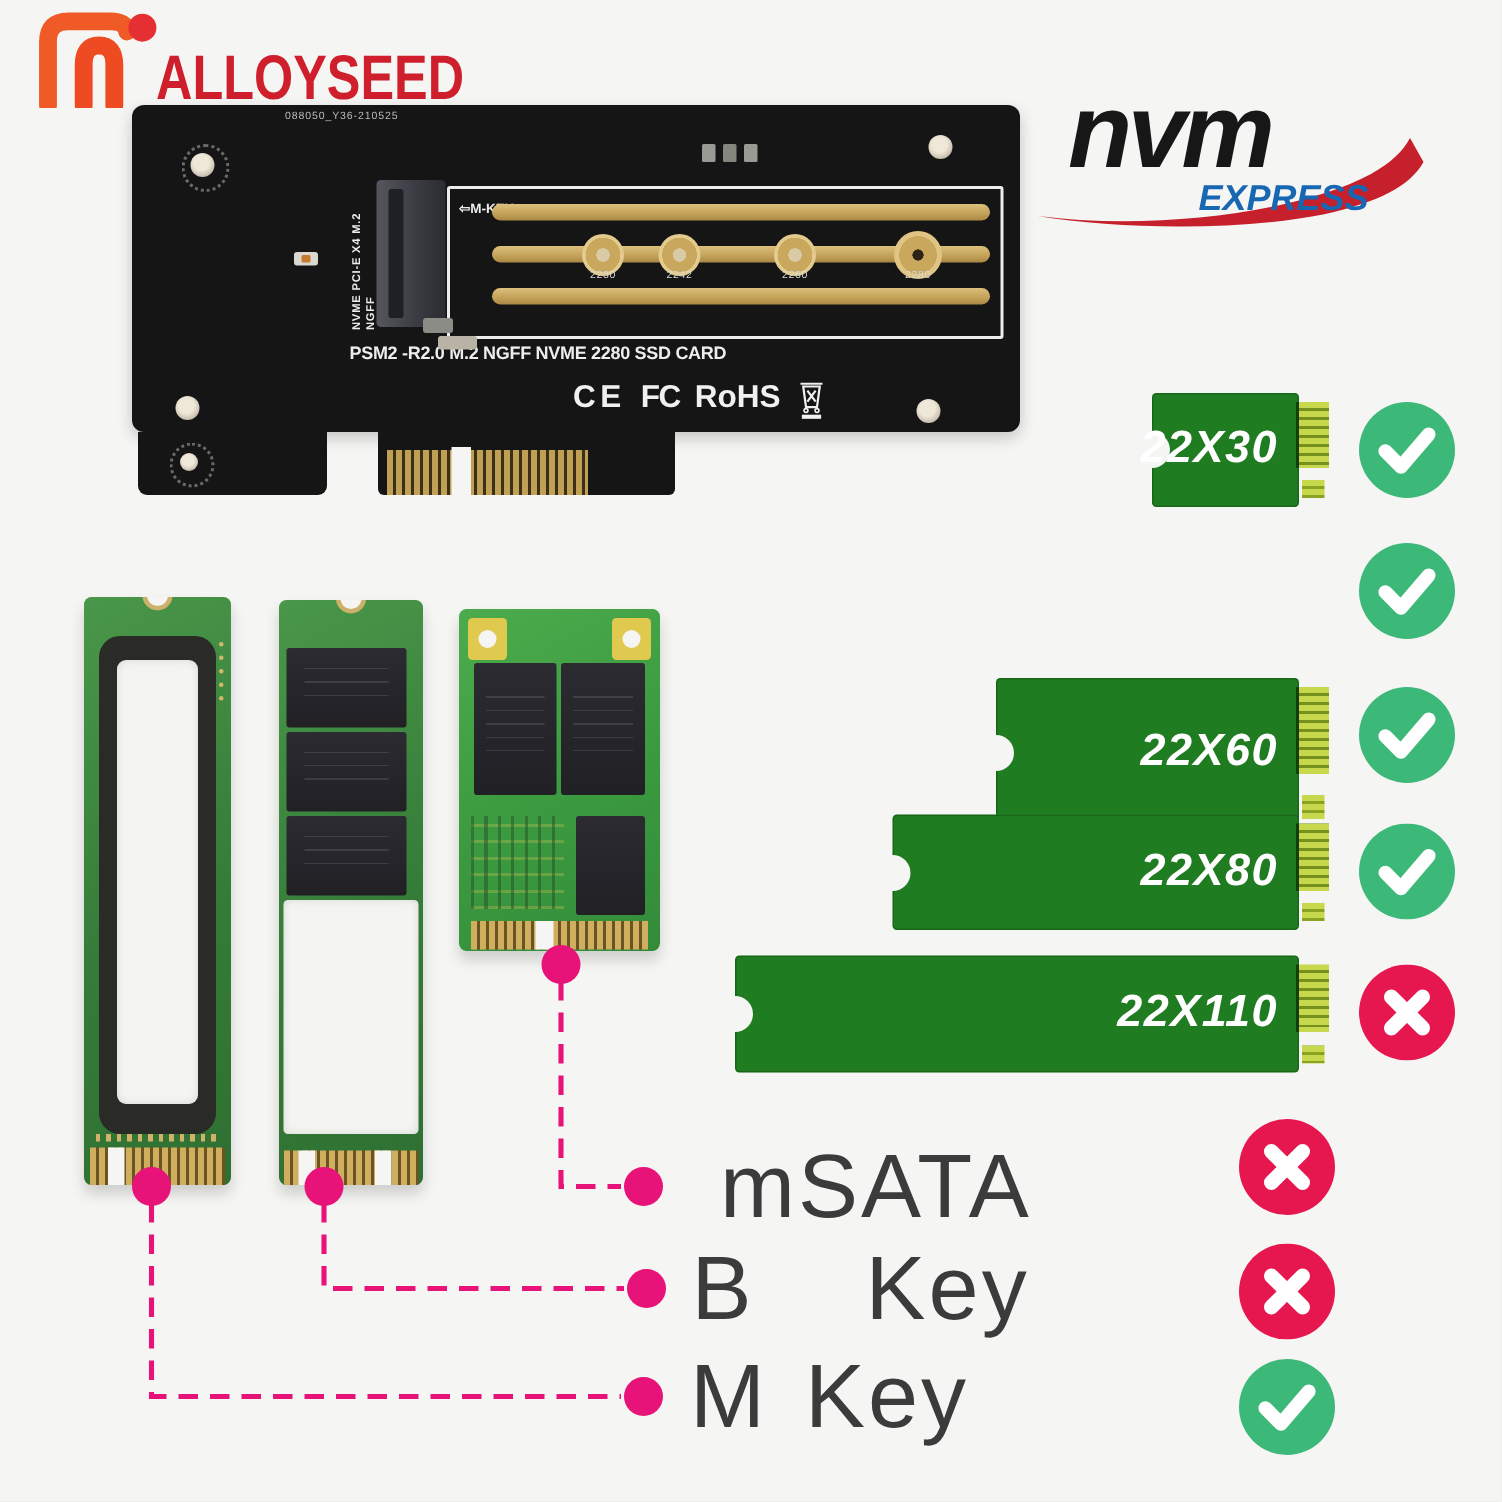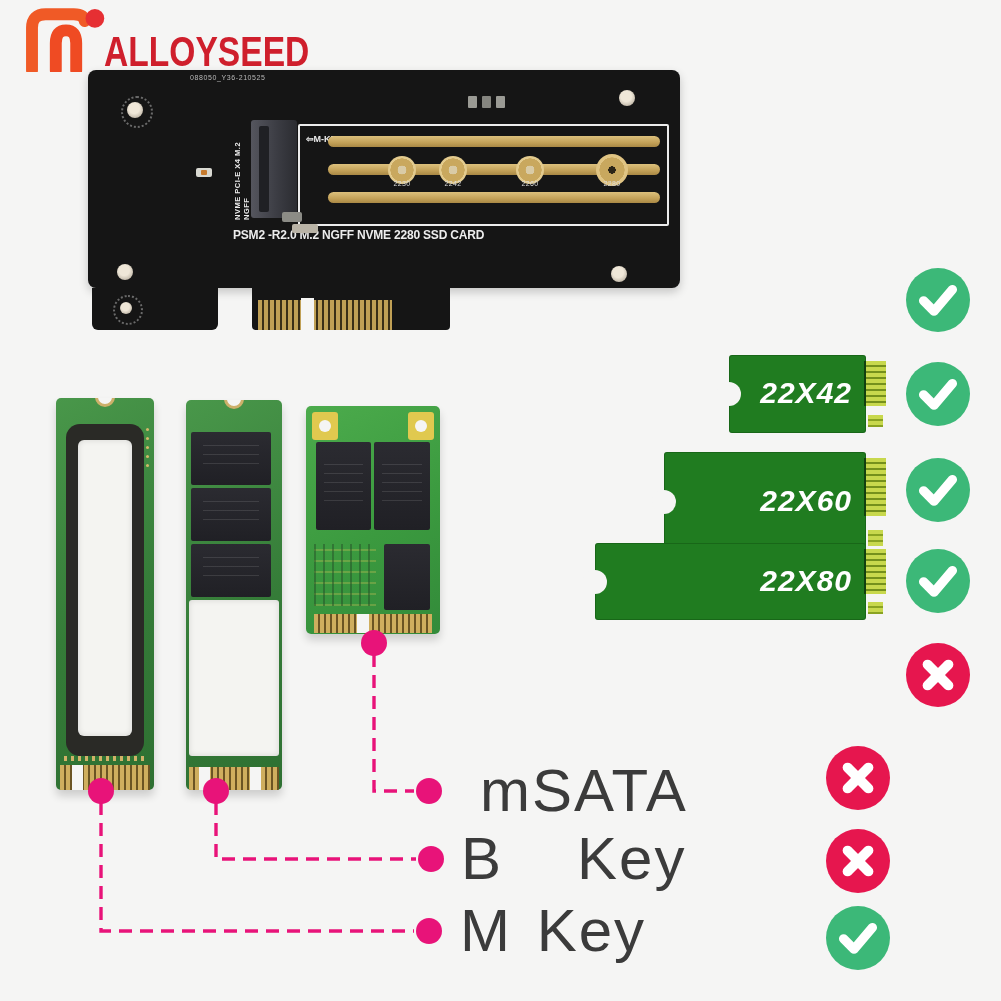--- a/index.html
+++ b/index.html
@@ -79,20 +79,27 @@
 
   <div class="abs" style="left:4px;top:0;width:320px;height:80px;">
     <svg class="abs" style="left:16px;top:4px;" width="92" height="68" viewBox="0 0 106 80">
       <path d="M13,78 V28 Q13,12 29,12 H62 Q74,12 75,20" fill="none" stroke="#f05a26" stroke-width="14" stroke-linecap="round" stroke-linejoin="round"></path>
       <path d="M41,78 V46 Q41,31 53,31 Q65,31 65,46 V78" fill="none" stroke="#ef4b23" stroke-width="14" stroke-linecap="round" stroke-linejoin="round"></path>
       <circle cx="87" cy="17" r="11" fill="#e62f33"></circle>
     </svg>
     <div class="brand-text">ALLOYSEED</div>
   </div>
 
+  <div class="abs" style="left:688px;top:50px;width:290px;height:110px;">
+    <svg class="abs" style="left:0;top:8px;" width="280" height="100" viewBox="0 0 280 100">
+      <path d="M4,86 C80,96 178,84 226,58 C240,50 247,43 252,34 L261,50 C252,66 231,77 194,85 C138,96 58,95 4,86 Z" fill="#c5202c"></path>
+    </svg>
+    <div class="nvm-title" style="left:24px;top:2px;">nvm</div>
+    <div class="nvm-sub" style="left:111px;top:69px;">EXPRESS</div>
+  </div>
 
   <div class="pcb-black" style="left:88px;top:70px;width:592px;height:218px;border-radius:8px;box-shadow:0 4px 10px rgba(0,0,0,.2);"></div>
   <div class="pcb-black" style="left:92px;top:288px;width:126px;height:42px;border-radius:0 0 6px 6px;"></div>
   <div class="pcb-black" style="left:252px;top:288px;width:198px;height:42px;border-radius:0 0 4px 4px;"></div>
   <div class="abs fingers" style="left:258px;top:300px;width:134px;height:30px;"></div>
   <div class="abs" style="left:301px;top:298px;width:13px;height:34px;background:#f5f5f4;"></div>
 
   <div class="abs" style="left:190px;top:74px;font-size:7px;color:#b9b9b9;letter-spacing:.6px;">088050_Y36-210525</div>
 
   <div class="dot-ring" style="left:121px;top:96px;width:28px;height:28px;"></div>
@@ -123,20 +130,31 @@
   <div class="standoff" style="left:516px;top:156px;"></div>
   <div class="screw" style="left:596px;top:154px;"></div>
   <div class="standoff-label" style="left:380px;top:180px;">2230</div>
   <div class="standoff-label" style="left:431px;top:180px;">2242</div>
   <div class="standoff-label" style="left:508px;top:180px;">2260</div>
   <div class="standoff-label" style="left:590px;top:180px;">2280</div>
 
   <div class="abs silk" style="left:233px;top:228px;width:230px;text-align:center;font-size:12px;font-weight:700;
               letter-spacing:-0.2px;white-space:nowrap;">PSM2 -R2.0  M.2 NGFF NVME 2280 SSD CARD</div>
 
+  <div class="abs" style="left:382px;top:250px;display:flex;align-items:center;gap:10px;">
+    <span class="cert-text" style="letter-spacing:3px;">CE</span>
+    <span class="cert-text" style="letter-spacing:-1px;">FC</span>
+    <span class="cert-text">RoHS</span>
+    <svg width="22" height="30" viewBox="0 0 24 32">
+      <path d="M4,6 H20 M6,8 L8,23 H16 L18,8 Z M9,11 L15,19 M15,11 L9,19" fill="none" stroke="#f0f0f0" stroke-width="1.6"></path>
+      <circle cx="8" cy="25.5" r="1.4" fill="none" stroke="#f0f0f0" stroke-width="1.2"></circle>
+      <circle cx="16" cy="25.5" r="1.4" fill="none" stroke="#f0f0f0" stroke-width="1.2"></circle>
+      <path d="M5,30 H19" stroke="#f0f0f0" stroke-width="3"></path>
+    </svg>
+  </div>
 
   <div class="abs" style="left:196px;top:168px;width:16px;height:9px;background:#d9d9d2;border-radius:2px;">
     <div class="abs" style="left:5px;top:2px;width:6px;height:5px;background:#c77b2e;border-radius:1px;"></div>
   </div>
   <div class="abs" style="left:282px;top:212px;width:20px;height:10px;background:#8c8c86;border-radius:2px;"></div>
   <div class="abs" style="left:292px;top:224px;width:26px;height:9px;background:#b9b3a6;border-radius:2px;"></div>
   <div class="abs" style="left:468px;top:96px;width:9px;height:12px;background:#9a9a94;border-radius:1px;"></div>
   <div class="abs" style="left:482px;top:96px;width:9px;height:12px;background:#85857f;border-radius:1px;"></div>
   <div class="abs" style="left:496px;top:96px;width:9px;height:12px;background:#9a9a94;border-radius:1px;"></div>
 
@@ -201,41 +219,48 @@
     <g fill="#e81379">
       <circle cx="101" cy="791" r="13"></circle>
       <circle cx="216" cy="791" r="13"></circle>
       <circle cx="374" cy="643" r="13"></circle>
       <circle cx="429" cy="791" r="13"></circle>
       <circle cx="431" cy="859" r="13"></circle>
       <circle cx="429" cy="931" r="13"></circle>
     </g>
   </svg>
 
-  <div class="size-bar" style="left:729px;top:355px;width:157px;height:78px;">
+  <div class="size-bar" style="left:768px;top:262px;width:118px;height:76px;">
     <div class="bar-body"></div>
     <div class="bar-notch"></div>
     <div class="bar-fingers"></div>
     <div class="bar-tab"></div>
-    <div class="bar-label">22X42</div>
+    <div class="bar-label">22X30</div>
   </div>
   <div class="size-bar" style="left:664px;top:452px;width:222px;height:100px;">
     <div class="bar-body"></div>
     <div class="bar-notch"></div>
     <div class="bar-fingers"></div>
     <div class="bar-tab"></div>
     <div class="bar-label">22X60</div>
   </div>
   <div class="size-bar" style="left:595px;top:543px;width:291px;height:77px;">
     <div class="bar-body"></div>
     <div class="bar-notch"></div>
     <div class="bar-fingers"></div>
     <div class="bar-tab"></div>
     <div class="bar-label">22X80</div>
   </div>
+  <div class="size-bar" style="left:490px;top:637px;width:396px;height:78px;">
+    <div class="bar-body"></div>
+    <div class="bar-notch"></div>
+    <div class="bar-fingers"></div>
+    <div class="bar-tab"></div>
+    <div class="bar-label">22X110</div>
+  </div>
 
   <svg class="verdict ok" style="left:906px;top:268px;" width="64" height="64" viewBox="0 0 40 40">
     <circle cx="20" cy="20" r="20"></circle>
     <path class="check" d="M11 20.5 L17.5 27 L29 13.5" fill="none" stroke="#fff" stroke-width="5.8" stroke-linecap="round" stroke-linejoin="round"></path>
     <g class="cross" stroke="#fff" stroke-width="6.2" stroke-linecap="round">
         <path d="M13.5 13.5 L26.5 26.5"></path>
         <path d="M26.5 13.5 L13.5 26.5"></path>
       </g>
   </svg>
   <svg class="verdict ok" style="left:906px;top:362px;" width="64" height="64" viewBox="0 0 40 40">

